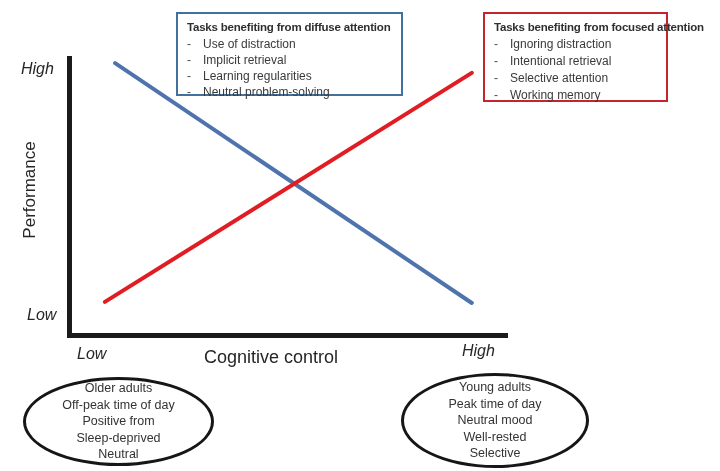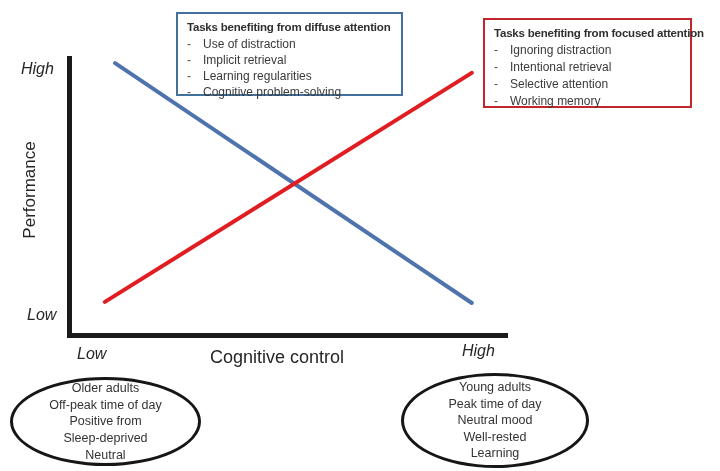--- a/index.html
+++ b/index.html
@@ -13,21 +13,21 @@
   }
   
   .legend-box{
     position:absolute;
     box-sizing:border-box;
     background:#ffffff;
     border:2px solid #888;
     padding:5px 6px 4px 9px;
   }
   .legend-box.blue{left:176px;top:12px;width:227px;height:84px;}
-  .legend-box.red{left:483px;top:18px;width:209px;height:90px;}
+  .legend-box.red{left:483px;top:12px;width:185px;height:90px;}
   .lg-title{
     font-weight:bold;
     font-size:11.5px;
     letter-spacing:-0.2px;
     color:#2f2f2f;
     white-space:nowrap;
     line-height:16px;
     margin-bottom:1px;
   }
   .lg-item{
@@ -49,36 +49,36 @@
   .y-high{left:21px;top:60px;}
   .y-low{left:27px;top:306px;}
   .x-low{left:77px;top:345px;}
   .x-high{left:462px;top:342px;}
   .ylabel{
     position:absolute;left:30px;top:190px;
     transform:translate(-50%,-50%) rotate(-90deg);
     font-size:17px;color:#262626;white-space:nowrap;
   }
   .xlabel{
-    position:absolute;left:210px;top:347px;
+    position:absolute;left:204px;top:347px;
     font-size:18px;color:#262626;white-space:nowrap;
   }
   
   .ellipse{
     position:absolute;
     box-sizing:border-box;
     border:3px solid #161616;
     border-radius:50%;
     background:#ffffff;
     display:flex;flex-direction:column;
     justify-content:center;align-items:center;
     text-align:center;
     font-size:12.5px;line-height:1.32;color:#333333;
   }
-  .ellipse.left{left:10px;top:377px;width:191px;height:89px;justify-content:space-between;}
+  .ellipse.left{left:23px;top:377px;width:191px;height:89px;}
   .ellipse.right{left:401px;top:373px;width:188px;height:95px;}
   .ell-line{white-space:nowrap;}
 </style>
 </head>
 <body>
 
 <div class="figure">
 
   <div class="legend-box blue" style="border-color: rgb(65, 113, 156);">
     <div class="lg-title">Tasks benefiting from diffuse attention</div>
@@ -89,21 +89,21 @@
     <div class="lg-item">
       <span class="dash">-</span>
       <span>Implicit retrieval</span>
     </div>
     <div class="lg-item">
       <span class="dash">-</span>
       <span>Learning regularities</span>
     </div>
     <div class="lg-item">
       <span class="dash">-</span>
-      <span>Cognitive problem-solving</span>
+      <span>Neutral problem-solving</span>
     </div>
   </div>
 
   <div class="legend-box red" style="border-color: rgb(192, 38, 44);">
     <div class="lg-title">Tasks benefiting from focused attention</div>
     <div class="lg-item">
       <span class="dash">-</span>
       <span>Ignoring distraction</span>
     </div>
     <div class="lg-item">
@@ -141,16 +141,16 @@
     <div class="ell-line">Positive from</div>
     <div class="ell-line">Sleep-deprived</div>
     <div class="ell-line">Neutral</div>
   </div>
 
   <div class="ellipse right">
     <div class="ell-line">Young adults</div>
     <div class="ell-line">Peak time of day</div>
     <div class="ell-line">Neutral mood</div>
     <div class="ell-line">Well-rested</div>
-    <div class="ell-line">Learning</div>
+    <div class="ell-line">Selective</div>
   </div>
 
 </div>
 
 </body></html>

